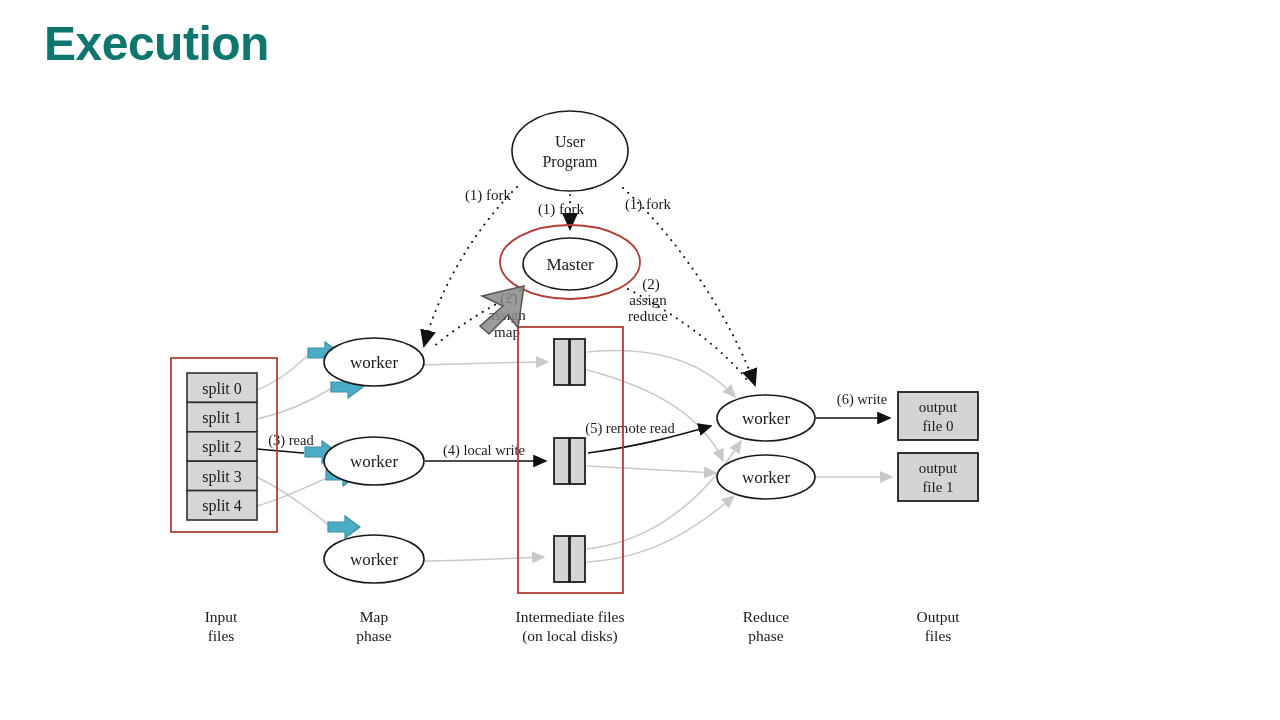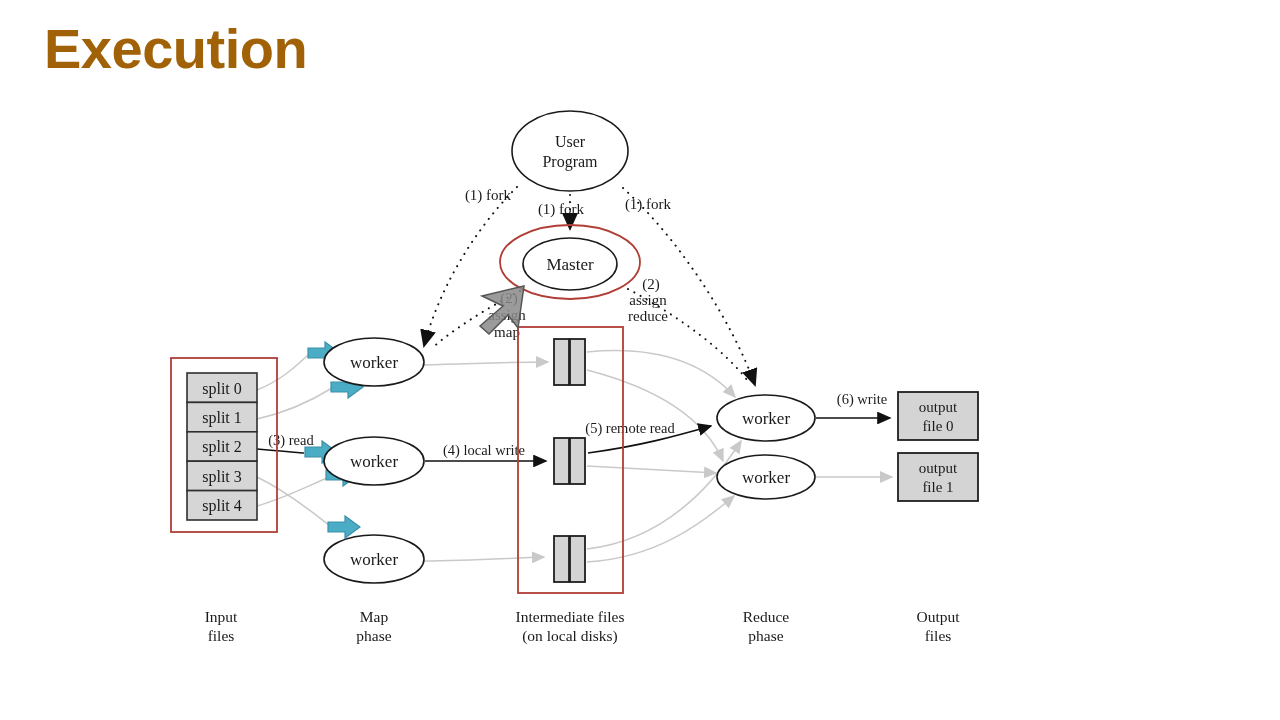--- a/index.html
+++ b/index.html
@@ -1,22 +1,22 @@
 <!DOCTYPE html>
 <html><head>
 <meta charset="utf-8">
 <style>
   html,body{margin:0;padding:0;background:#ffffff;}
   body{width:1280px;height:720px;position:relative;overflow:hidden;
        font-family:"Liberation Serif","DejaVu Serif",serif;}
   .slide-title{
     position:absolute;left:44px;top:18px;
     font-family:"Liberation Sans","DejaVu Sans",sans-serif;
-    font-size:56px;font-weight:600;letter-spacing:-0.5px;
-    color:#a16207;line-height:1.1;
+    font-size:48px;font-weight:600;letter-spacing:-0.5px;
+    color:#0f766e;line-height:1.1;
   }
   svg{position:absolute;left:0;top:0;}
   svg text{font-family:"Liberation Serif","DejaVu Serif",serif;fill:#1a1a1a;}
   .t16{font-size:16px;} .t17{font-size:17px;} .t15{font-size:15px;}
   .t14{font-size:14.5px;} .tlab{font-size:15.5px;}
   .node{fill:#ffffff;stroke:#1a1a1a;stroke-width:1.6;}
   .redline{fill:none;stroke:#B03E36;stroke-width:1.8;}
   .graybox{fill:#D6D6D6;stroke:#2f2f2f;stroke-width:1.6;}
   .filebox{fill:#D4D4D4;stroke:#1f1f1f;stroke-width:1.8;}
   .dotted{fill:none;stroke:#111111;stroke-width:2;stroke-linecap:round;stroke-dasharray:0.1 7;}

